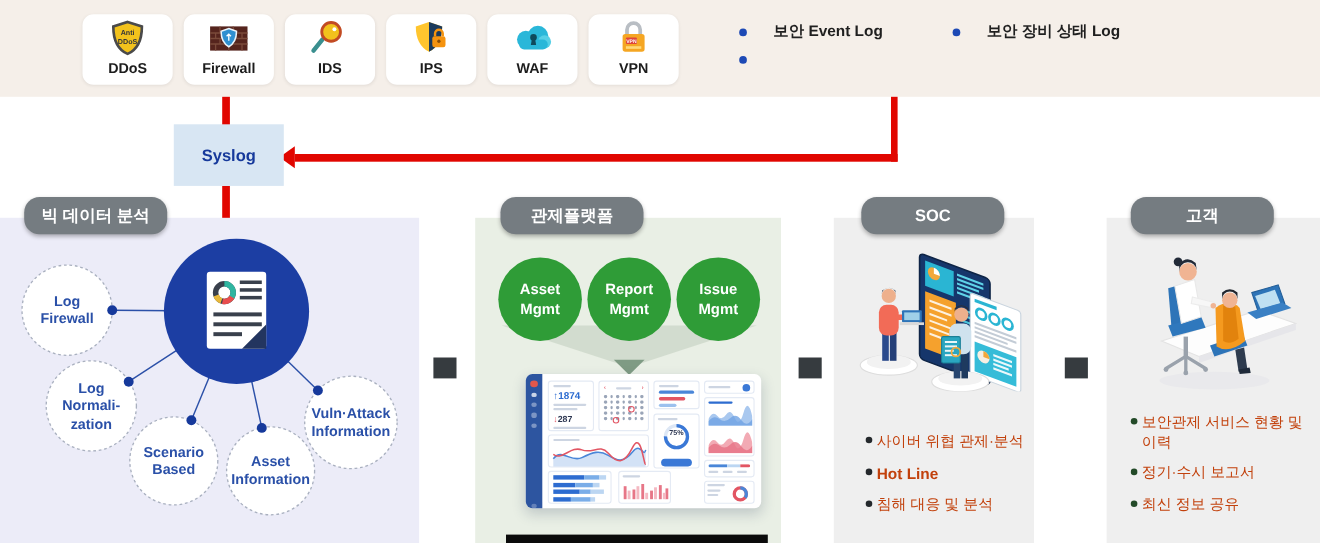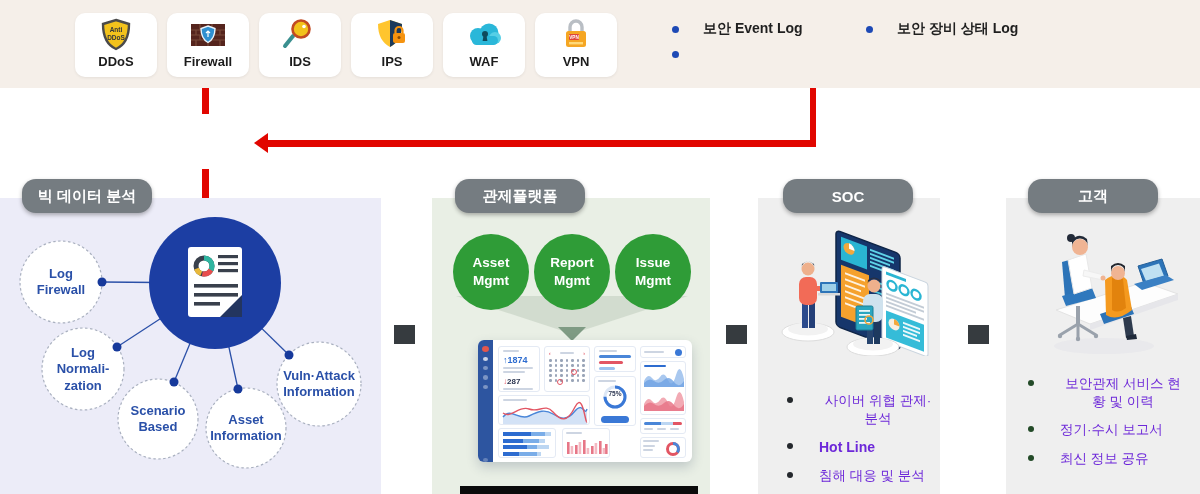--- a/index.html
+++ b/index.html
@@ -60,21 +60,21 @@
   .stat-down { color:#2b3550; font-size:8px; font-weight:bold; }
   .stat-down .arr { color:#e25563; }
   .dash-pill { background:#3a78d6; border-radius:4px; }
   .cal-dots { display:grid; grid-template-columns:repeat(7,1fr); gap:2.5px; }
   .cal-dots i { width:2.5px; height:2.5px; border-radius:50%; background:#9aa5b8; }
   .cal-head { display:flex; justify-content:space-between; align-items:center; font-size:5px; color:#e25563; font-weight:bold; }
   .black-bar { left:460px; top:486px; width:238px; height:8px; background:#0b0b0b; z-index:6; }
 
   
   .bullets { display:flex; flex-direction:column; gap:11px; }
-  .bullets .b-item { display:flex; gap:26px; font-size:13.5px; color:#6d28d9; line-height:1.3;text-align:center; }
+  .bullets .b-item { display:flex; gap:4px; font-size:13.5px; color:#c2410c; line-height:1.3; }
   .bullets .b-dot { width:6px; height:6px; border-radius:50%; margin-top:5px; flex:0 0 auto; }
   .soc-dot { background:#24282c; }
   .cust-dot { background:#234a28; }
   .b-bold { font-weight:bold; font-size:14px; }
 </style>
 </head>
 <body>
 
 <div class="canvas">
 
@@ -171,20 +171,23 @@
       <span class="log-text">보안 장비 상태 Log</span>
     </div>
   </div>
 
   <div class="abs red" style="left:202px; top:88px; width:7px; height:26px;"></div>
   <div class="abs red" style="left:810px; top:88px; width:6px; height:59px;"></div>
   <div class="abs red" style="left:268px; top:140px; width:548px; height:7px;"></div>
   <div class="abs red-arrow-left" style="left:254px; top:133px;"></div>
   <div class="abs red" style="left:202px; top:169px; width:7px; height:31px;"></div>
 
+  <div class="abs syslog-box">
+    <span>Syslog</span>
+  </div>
 
   <div class="abs panel" style="left:0; width:381px; background:#ececf8;"></div>
   <div class="abs panel" style="left:432px; width:278px; background:#e9efe5;"></div>
   <div class="abs panel" style="left:758px; width:182px; background:#efefef;"></div>
   <div class="abs panel" style="left:1006px; width:194px; background:#efefef;"></div>
 
   <div class="abs sec-label" style="left:22px">
       <span>빅 데이터 분석</span>
     </div>
   <div class="abs sec-label" style="left:455px">

